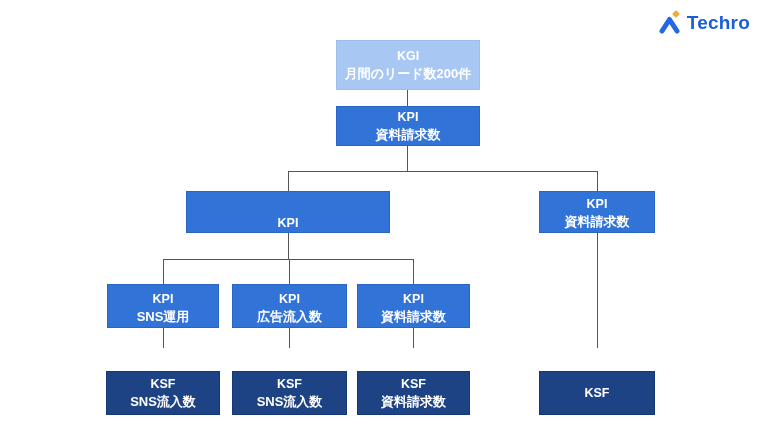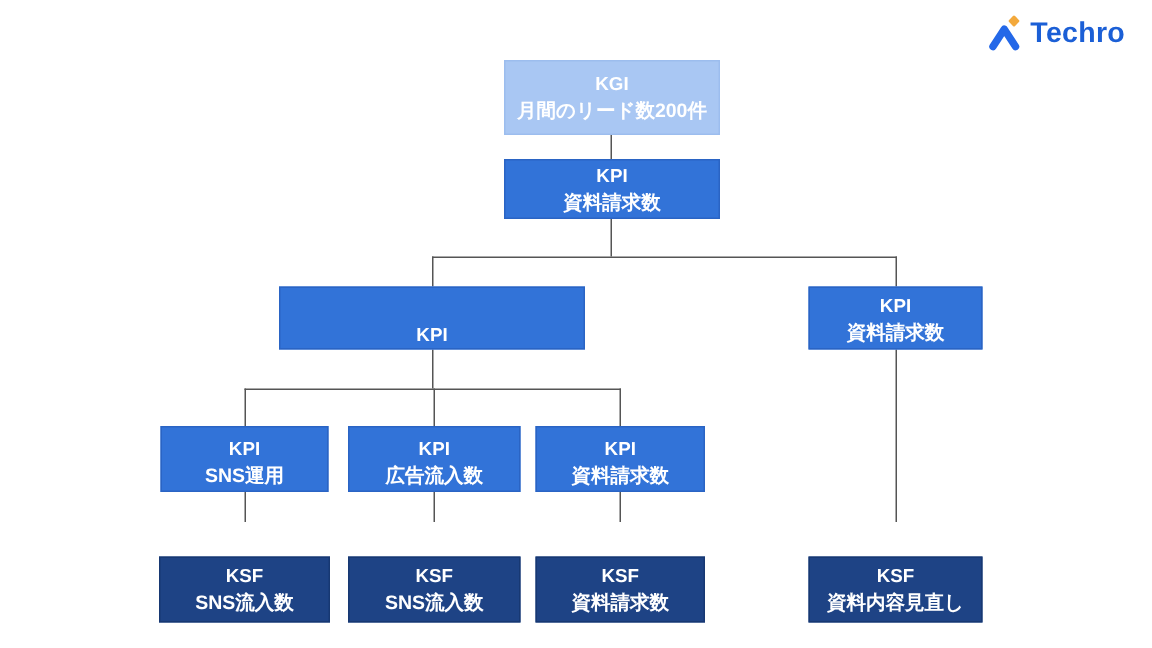--- a/index.html
+++ b/index.html
@@ -121,16 +121,15 @@
     <div class="l2">SNS流入数</div>
   </div>
 
   <div class="node ksf-style pos-ksfc">
     <div class="l1">KSF</div>
     <div class="l2">資料請求数</div>
   </div>
 
   <div class="node ksf-style pos-ksfd">
     <div class="l1">KSF</div>
-    <div class="l2">資料内容見直し</div>
   </div>
 
 </div>
 
 </body></html>

